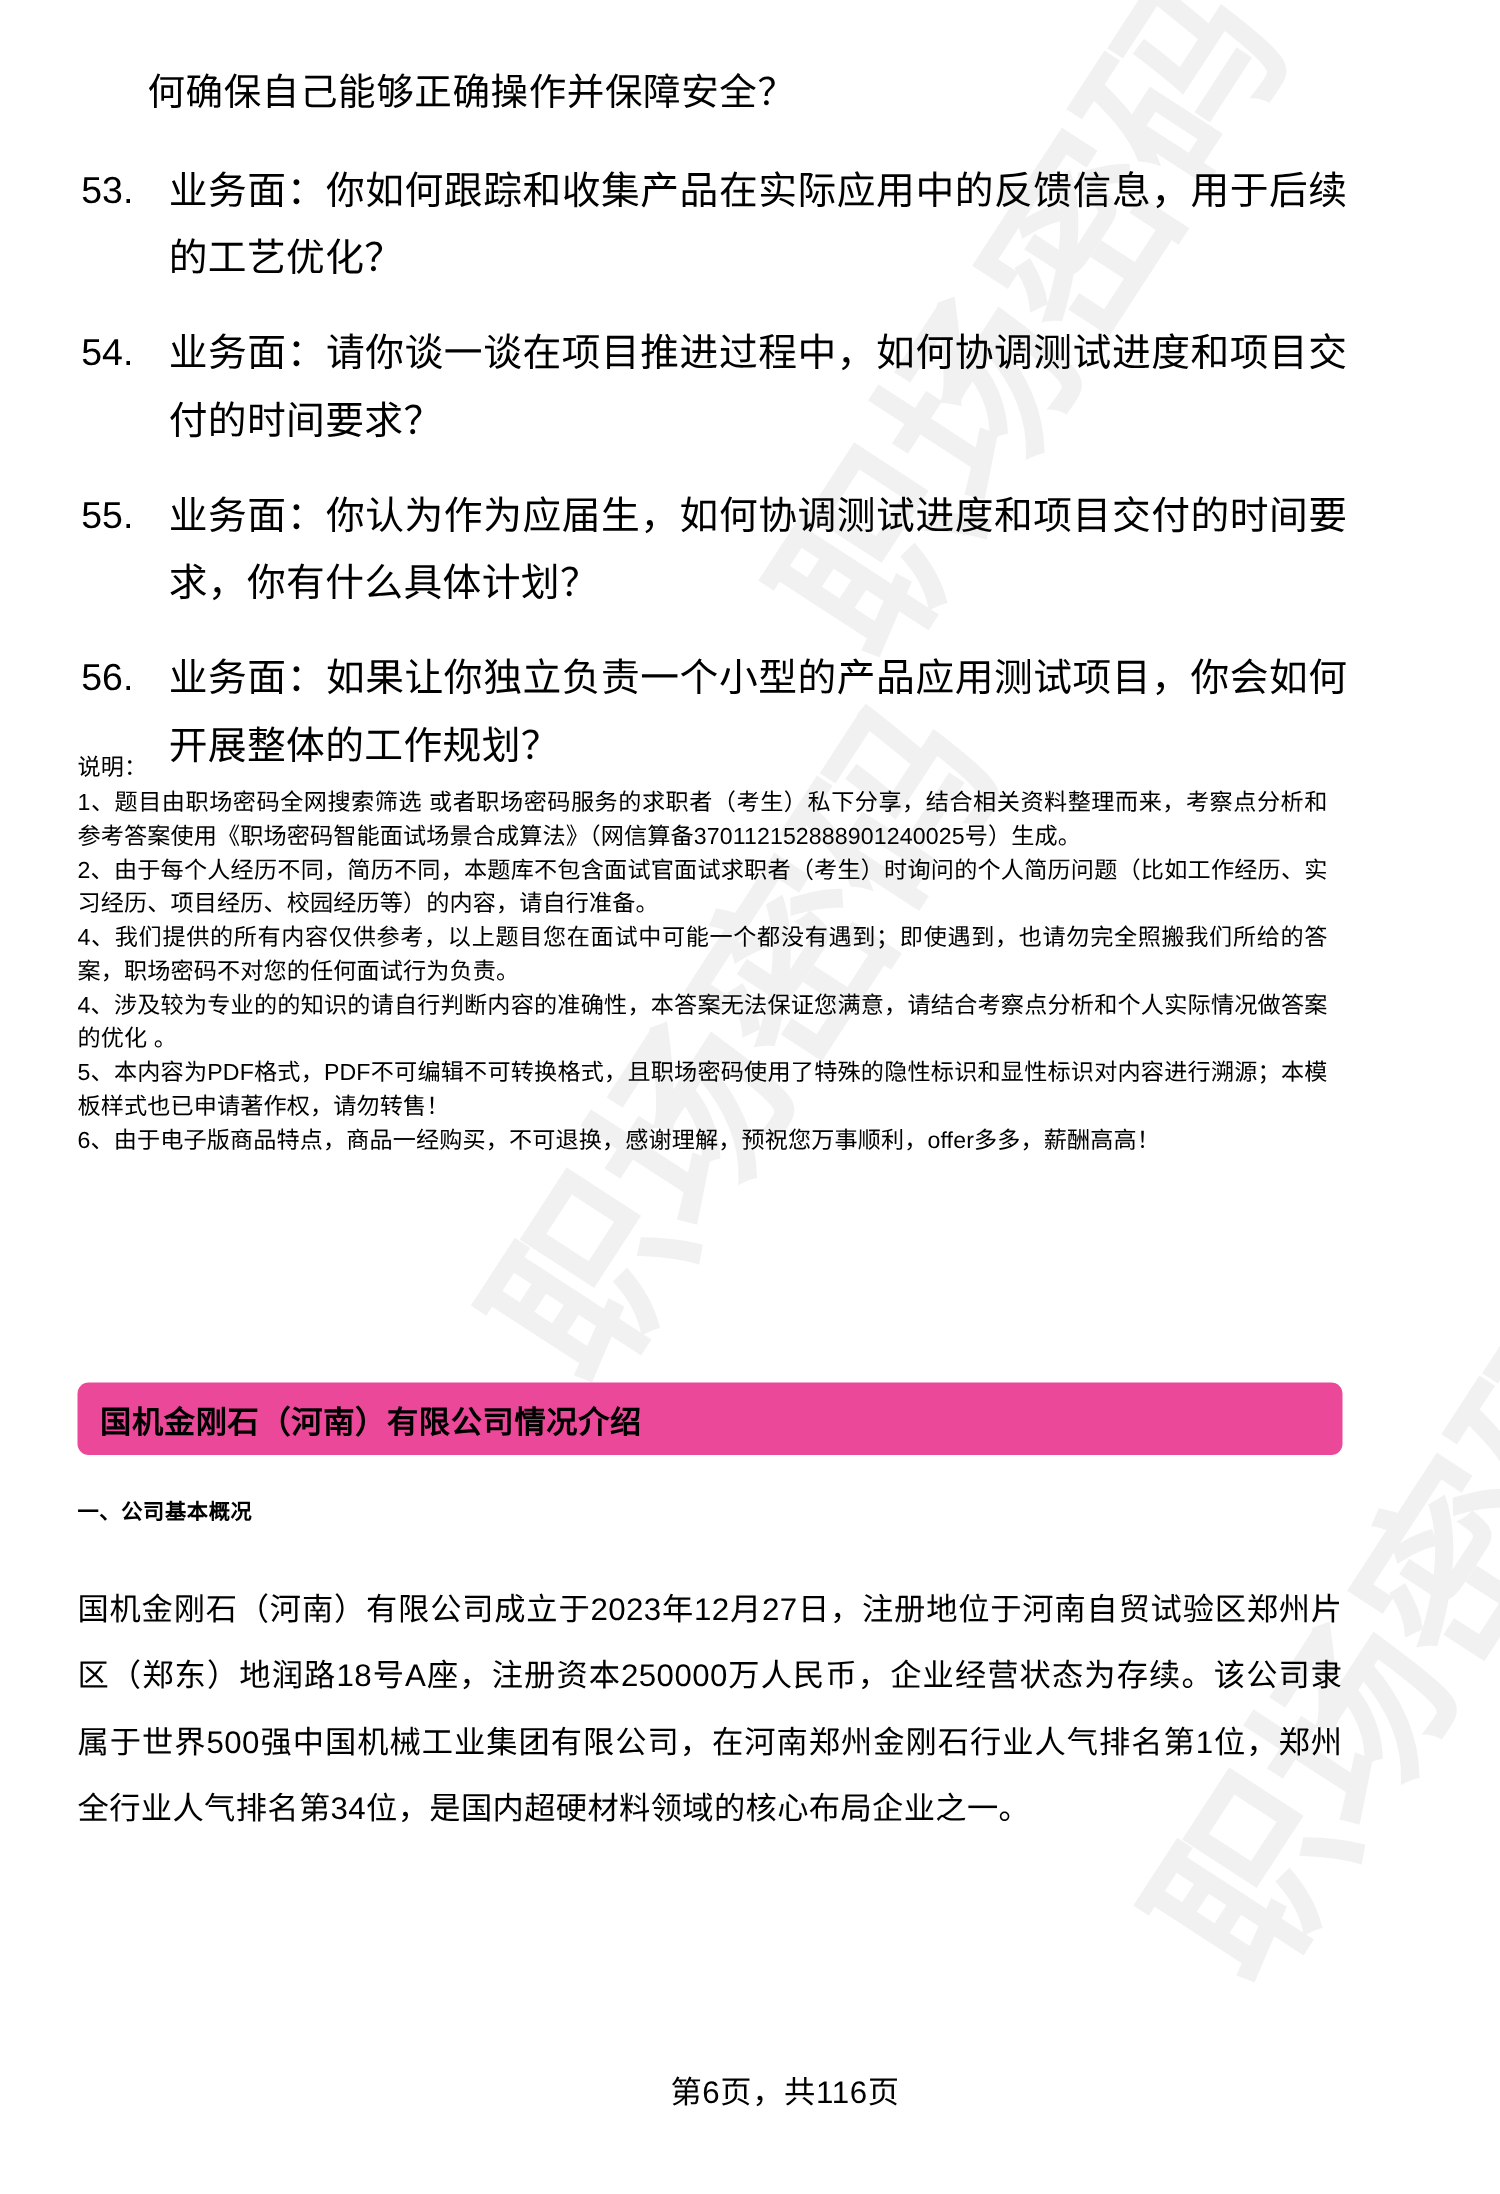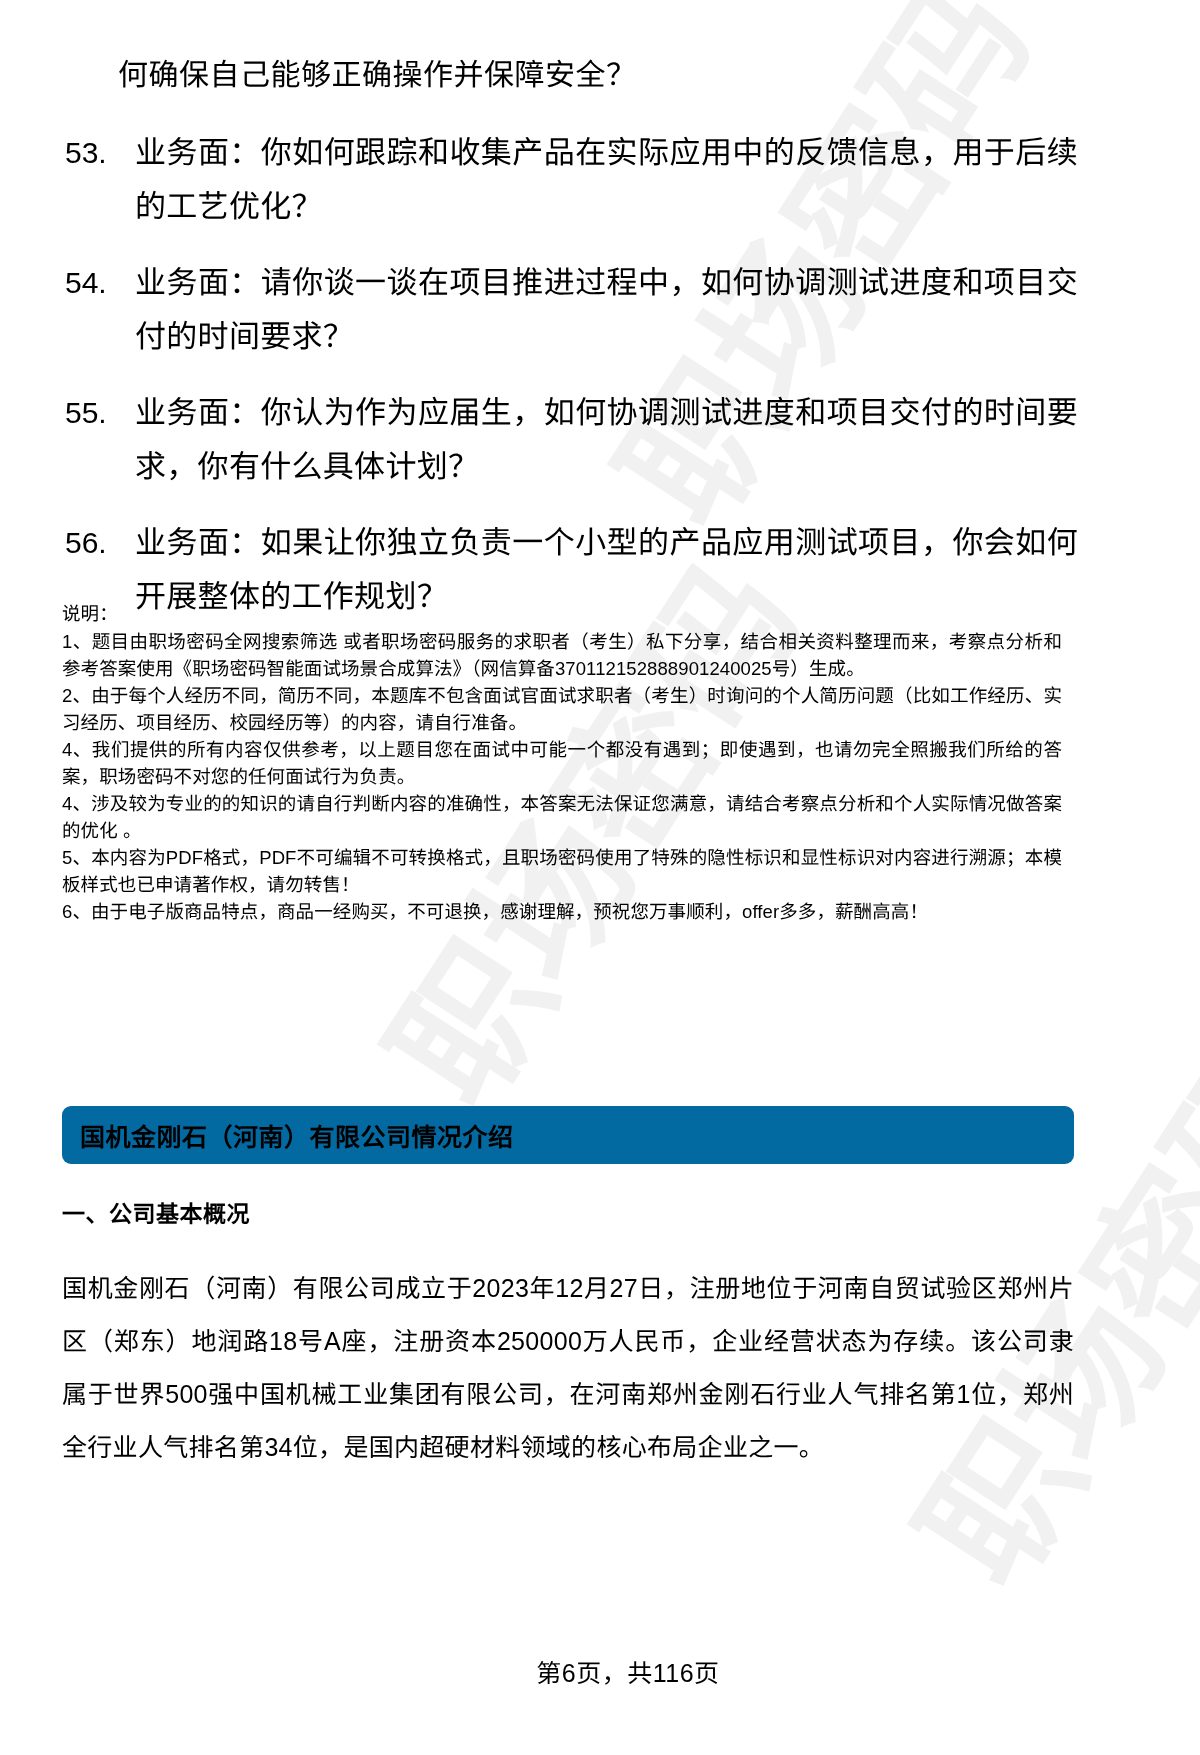--- a/index.html
+++ b/index.html
@@ -101,40 +101,40 @@
     text-justify: inter-ideograph;
   }
 
   
   .banner {
     position: absolute;
     left: 62px;
     top: 1106px;
     width: 1012px;
     height: 58px;
-    background: #0369a1;
+    background: #ec4899;
     border-radius: 9px;
     display: flex;
     align-items: center;
     box-sizing: border-box;
   }
   .banner-text {
     padding-left: 18px;
     font-size: 25px;
     font-weight: 700;
     color: #000000;
     letter-spacing: 0.5px;
   }
 
   
   .sec-heading {
     position: absolute;
     left: 62px;
     top: 1195px;
-    font-size: 23px;
+    font-size: 17px;
     font-weight: 700;
     letter-spacing: 0.5px;
   }
   .sec-body {
     position: absolute;
     left: 62px;
     top: 1262px;
     width: 1012px;
     font-size: 25px;
     line-height: 53px;

